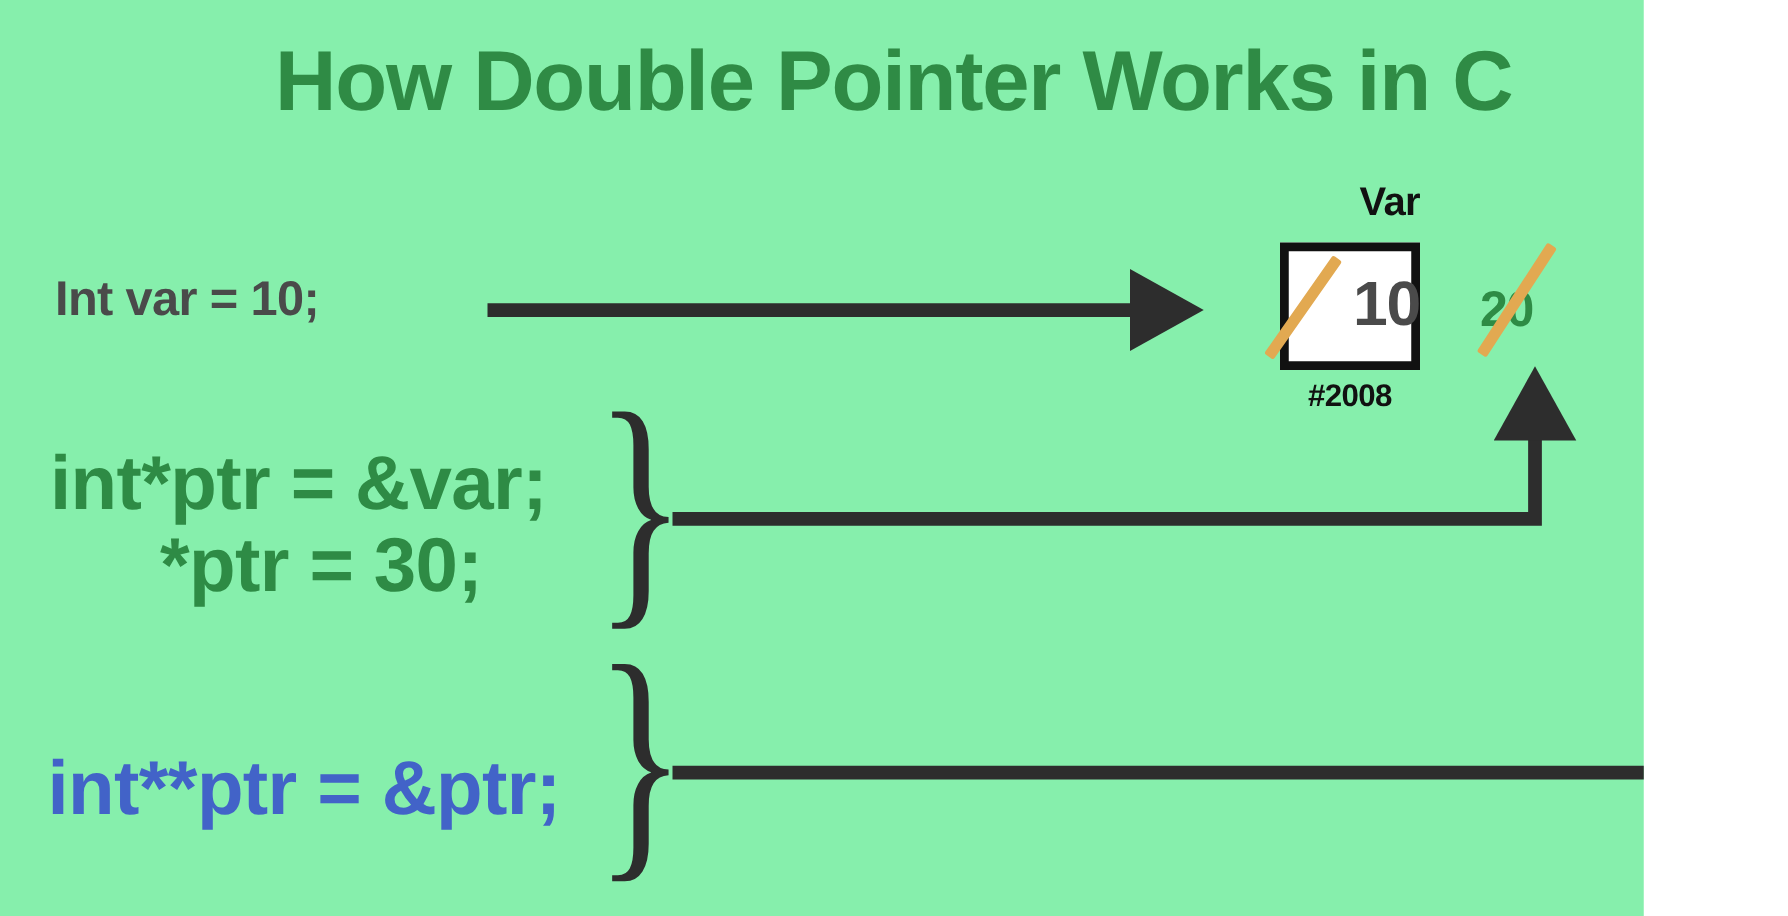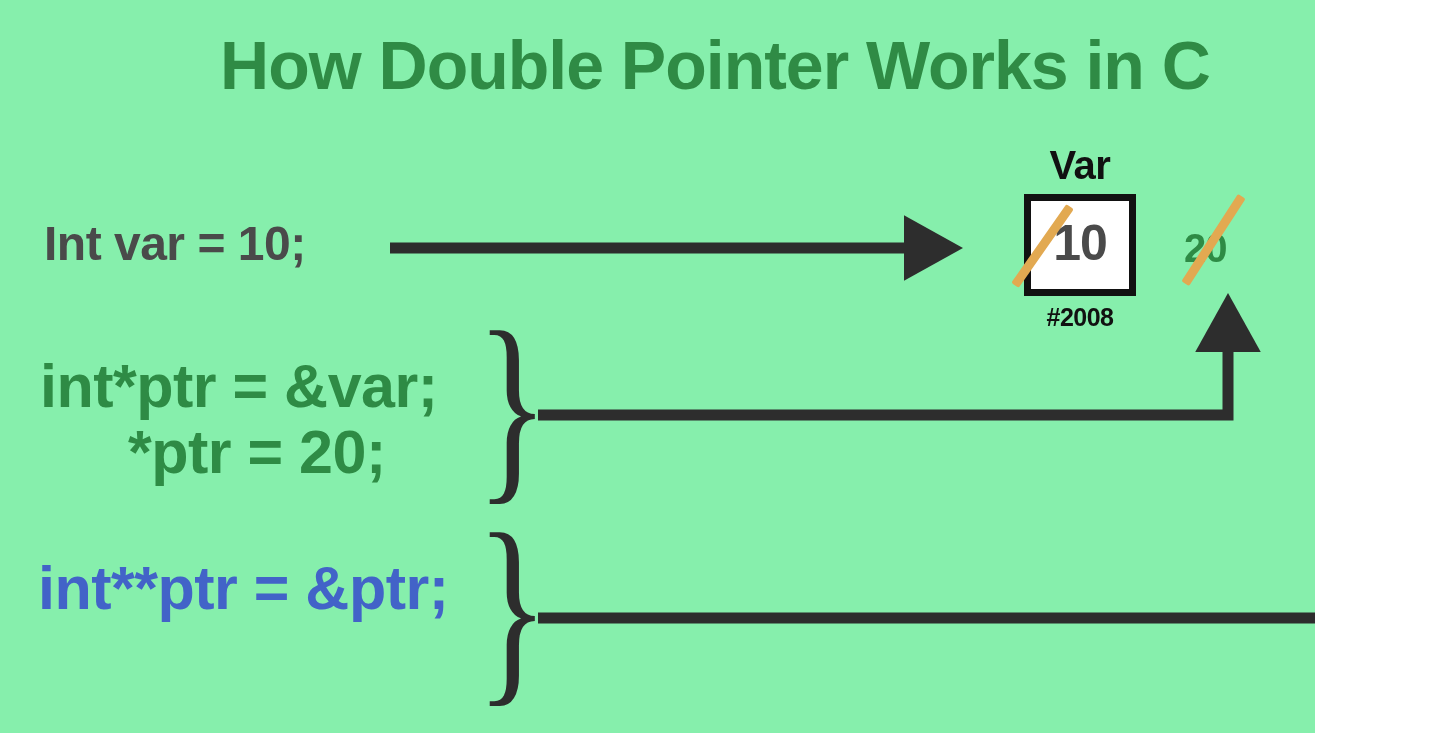--- a/index.html
+++ b/index.html
@@ -39,24 +39,24 @@
     font-size: 61px;
     font-weight: 700;
     letter-spacing: -0.5px;
     white-space: nowrap;
     line-height: 1.0;
   }
   #decl-var {
     left: 44px;
     top: 220px;
     color: #4a4a4a;
-    font-size: 48px;
+    font-size: 39px;
   }
   .green-code { color: #2e8b45; }
-  .blue-code  { color: #4263c8; }
+  .blue-code  { color: #4263c8; margin-top: 42px; }
 
   #ptr-line1 { left: 40px;  top: 356px; }
   #ptr-line2 { left: 128px; top: 422px; }
   #dptr-line1 { left: 38px;  top: 558px; }
   #dptr-line2 { left: 120px; top: 624px; }
 
   
   .brace {
     font-size: 210px;
     font-weight: 400;
@@ -67,40 +67,40 @@
     transform-origin: left center;
   }
   #brace-single { left: 476px; top: 300px; }
   #brace-double { left: 476px; top: 502px; }
 
   
   #var-label {
     left: 1024px;
     top: 143px;
     width: 112px;
-    text-align: center;
-    font-size: 40px;
+    text-align: right;
+    font-size: 32px;
     font-weight: 700;
     color: #111111;
     letter-spacing: -0.5px;
   }
   #mem-box {
     left: 1024px;
     top: 194px;
     width: 112px;
     height: 102px;
     border: 7px solid #111111;
     box-sizing: border-box;
     background: #ffffff;
   }
   #mem-value {
     left: 1024px;
     top: 214px;
     width: 112px;
-    text-align: center;
+    text-align: right;
     font-size: 50px;
     font-weight: 700;
     color: #4a4a4a;
     letter-spacing: -1px;
   }
   #mem-addr {
     left: 1004px;
     top: 303px;
     width: 152px;
     text-align: center;
@@ -154,21 +154,21 @@
 </head>
 <body>
 
 <div id="canvas">
 
   <div class="abs" id="title">How Double Pointer Works in C</div>
 
   <div class="abs code-line" id="decl-var">Int var = 10;</div>
 
   <div class="abs code-line green-code" id="ptr-line1">int*ptr = &amp;var;</div>
-  <div class="abs code-line green-code" id="ptr-line2">*ptr = 20;</div>
+  <div class="abs code-line green-code" id="ptr-line2">*ptr = 30;</div>
   <div class="abs brace" id="brace-single">}</div>
 
   <div class="abs code-line blue-code" id="dptr-line1">int**ptr = &amp;ptr;</div>
   <div class="abs brace" id="brace-double">}</div>
 
   <div class="abs" id="var-label">Var</div>
   <div class="abs" id="mem-box"></div>
   <div class="abs" id="mem-value">10</div>
   <div class="abs strike" id="strike-10"></div>
   <div class="abs" id="mem-addr">#2008</div>

